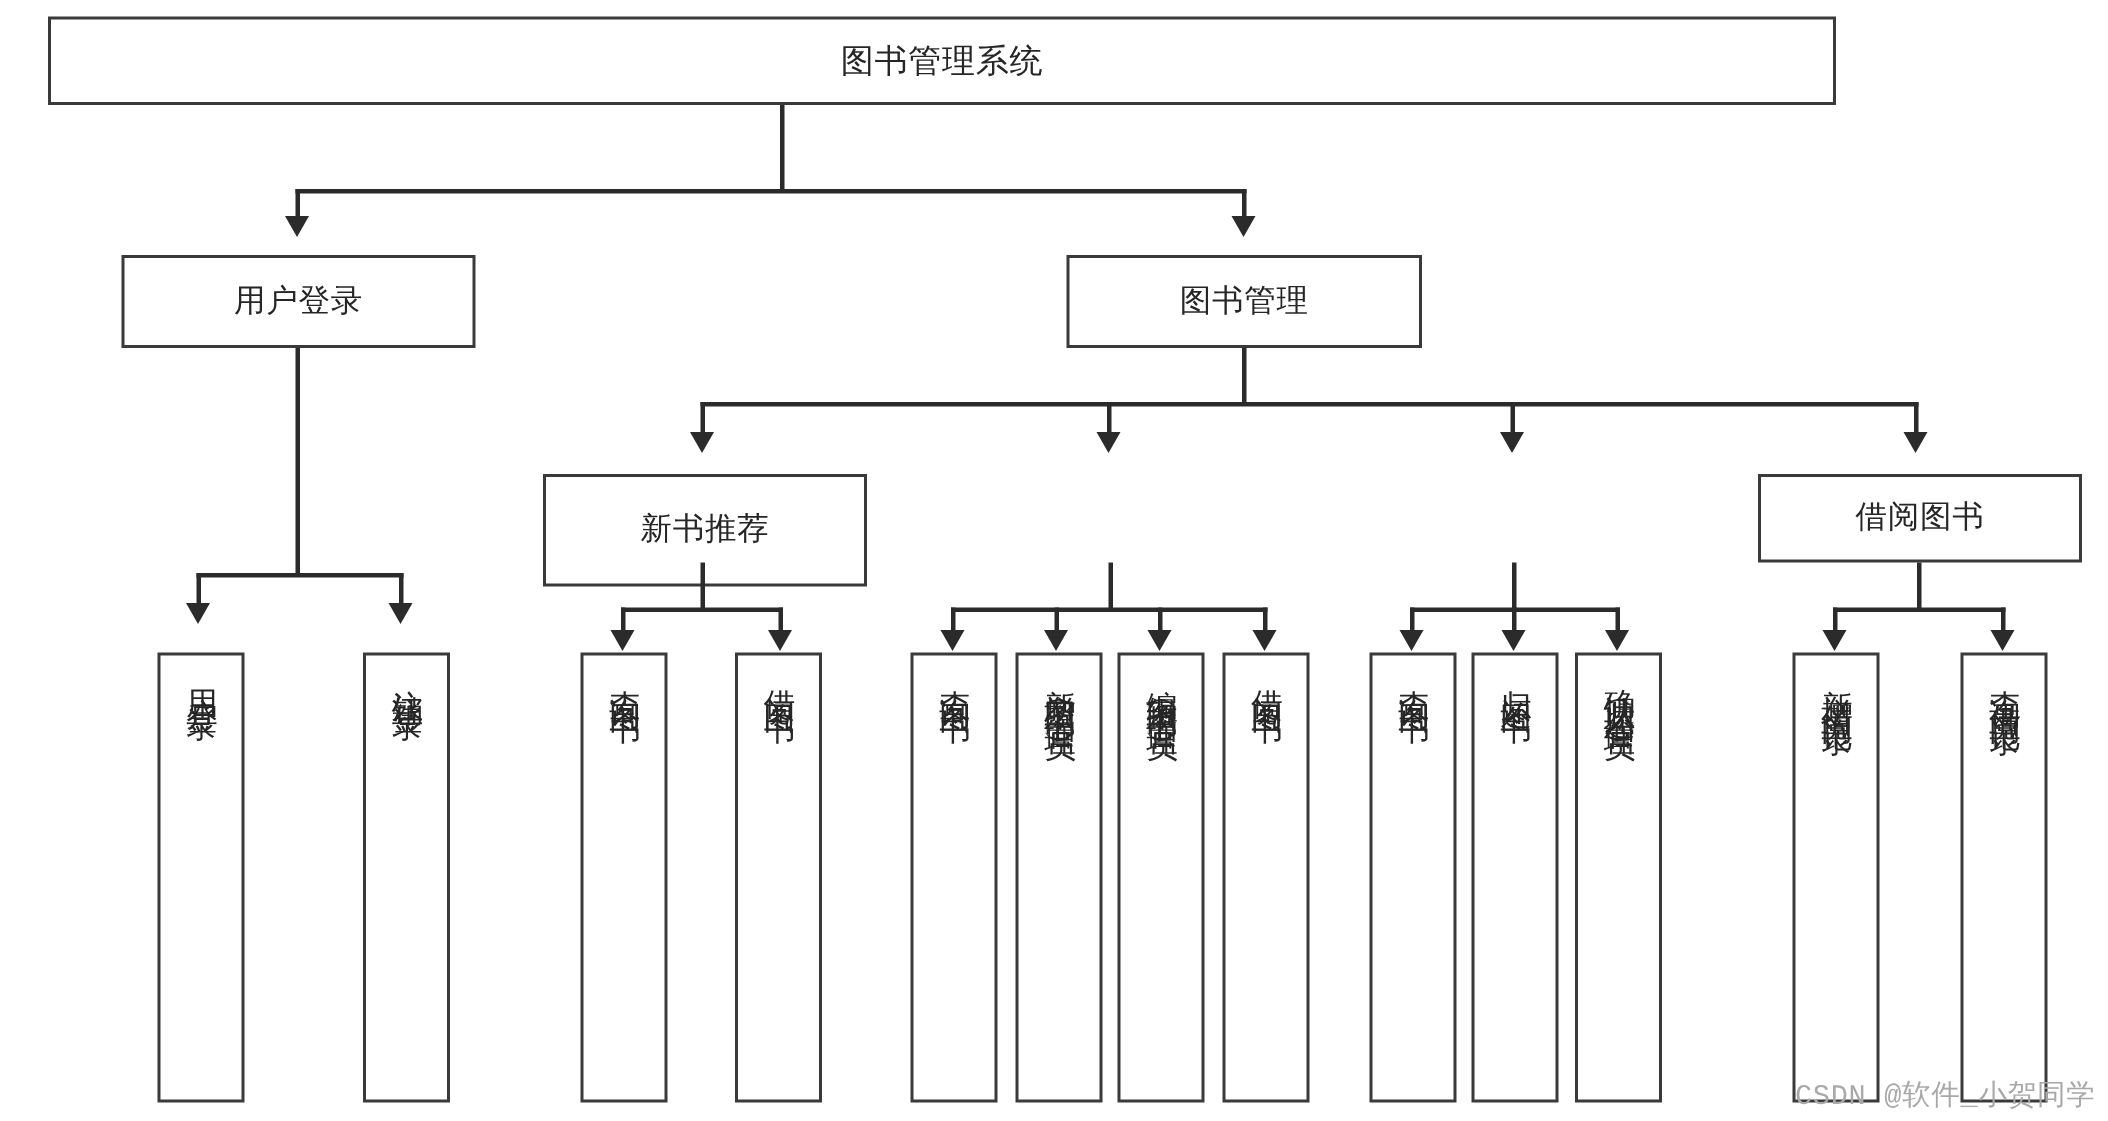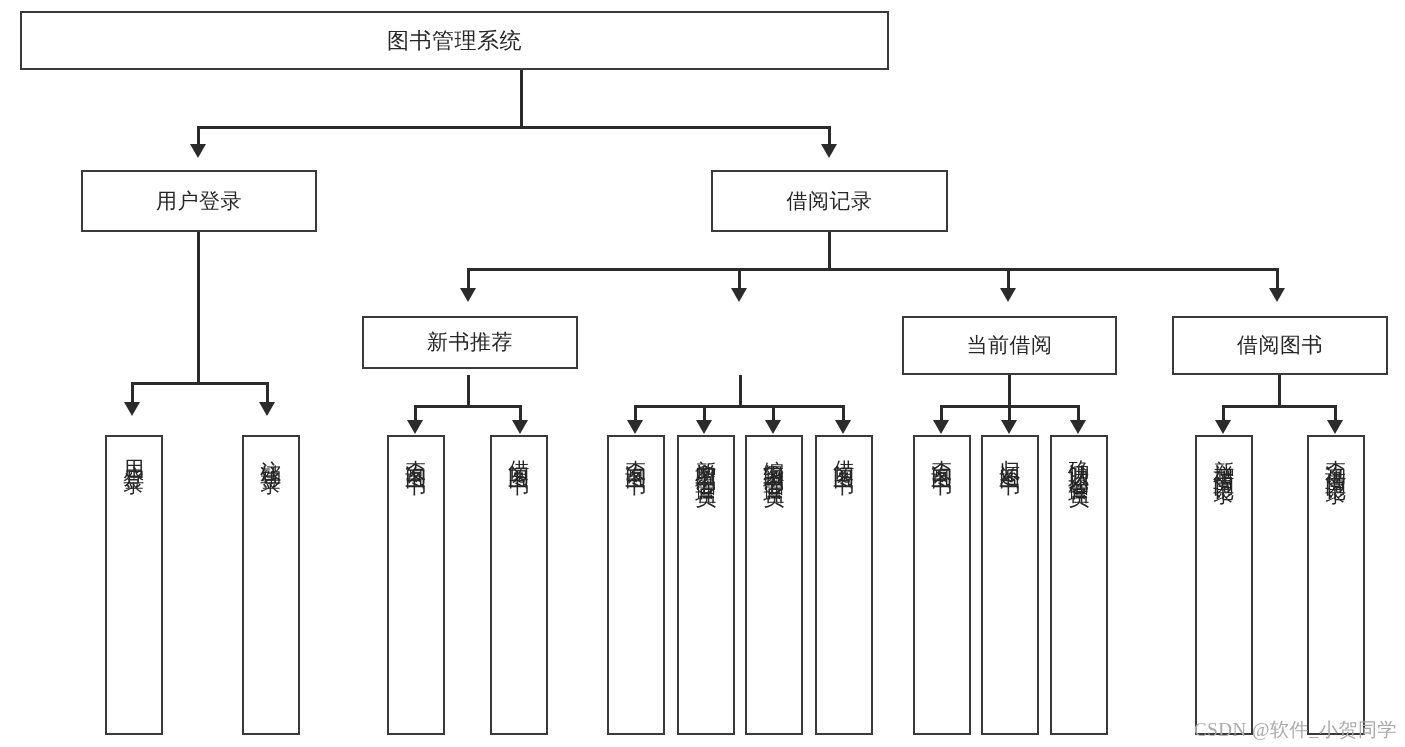--- a/index.html
+++ b/index.html
@@ -75,71 +75,68 @@
   }
   
   #watermark {
     position: absolute;
     right: 8px;
     bottom: 4px;
     font-size: 19px;
     color: #a9a9a9;
     white-space: nowrap;
     letter-spacing: 0.5px;
-    font-family: Liberation Serif, serif;
+    font-family: Liberation Mono, monospace;
   }
 </style>
 </head>
 <body>
 
 <div id="canvas">
 
-  <div class="node root horiz" style="left:20px; top:11px; width:869px; height:59px;">
+  <div class="node root horiz" style="left:32px; top:11px; width:1192px; height:59px;">
     <span class="label">图书管理系统</span>
   </div>
 
   <div class="seg vline" style="left:520px; top:70px; width:3px; height:58px;"></div>
 
   <div class="seg hline" style="left:197px; top:126px; width:634px; height:3px;"></div>
   <div class="seg vline" style="left:197px; top:126px; width:3px; height:20px;"></div>
   <div class="arrow" style="left:190px; top:144px;"></div>
   <div class="seg vline" style="left:828px; top:126px; width:3px; height:20px;"></div>
   <div class="arrow" style="left:821px; top:144px;"></div>
 
   <div class="node horiz" style="left:81px; top:170px; width:236px; height:62px;">
     <span class="label">用户登录</span>
   </div>
 
   <div class="node horiz" style="left:711px; top:170px; width:237px; height:62px;">
-    <span class="label">借阅记录</span>
+    <span class="label">图书管理</span>
   </div>
 
   <div class="seg vline" style="left:197px; top:232px; width:3px; height:152px;"></div>
   <div class="seg hline" style="left:131px; top:382px; width:138px; height:3px;"></div>
   <div class="seg vline" style="left:131px; top:382px; width:3px; height:22px;"></div>
   <div class="arrow" style="left:124px; top:402px;"></div>
   <div class="seg vline" style="left:266px; top:382px; width:3px; height:22px;"></div>
   <div class="arrow" style="left:259px; top:402px;"></div>
 
   <div class="seg vline" style="left:828px; top:232px; width:3px; height:38px;"></div>
   <div class="seg hline" style="left:467px; top:268px; width:812px; height:3px;"></div>
   <div class="seg vline" style="left:467px; top:268px; width:3px; height:22px;"></div>
   <div class="arrow" style="left:460px; top:288px;"></div>
   <div class="seg vline" style="left:738px; top:268px; width:3px; height:22px;"></div>
   <div class="arrow" style="left:731px; top:288px;"></div>
   <div class="seg vline" style="left:1007px; top:268px; width:3px; height:22px;"></div>
   <div class="arrow" style="left:1000px; top:288px;"></div>
   <div class="seg vline" style="left:1276px; top:268px; width:3px; height:22px;"></div>
   <div class="arrow" style="left:1269px; top:288px;"></div>
 
-  <div class="node horiz" style="left:362px; top:316px; width:216px; height:53px;">
+  <div class="node horiz" style="left:362px; top:316px; width:216px; height:75px;">
     <span class="label">新书推荐</span>
-  </div>
-  <div class="node horiz" style="left:902px; top:316px; width:215px; height:59px;">
-    <span class="label">当前借阅</span>
   </div>
   <div class="node horiz" style="left:1172px; top:316px; width:216px; height:59px;">
     <span class="label">借阅图书</span>
   </div>
 
   <div class="seg vline" style="left:467px; top:375px; width:3px; height:32px;"></div>
   <div class="seg hline" style="left:414px; top:405px; width:108px; height:3px;"></div>
   <div class="seg vline" style="left:414px; top:405px; width:3px; height:18px;"></div>
   <div class="arrow" style="left:407px; top:420px;"></div>
   <div class="seg vline" style="left:519px; top:405px; width:3px; height:18px;"></div>

